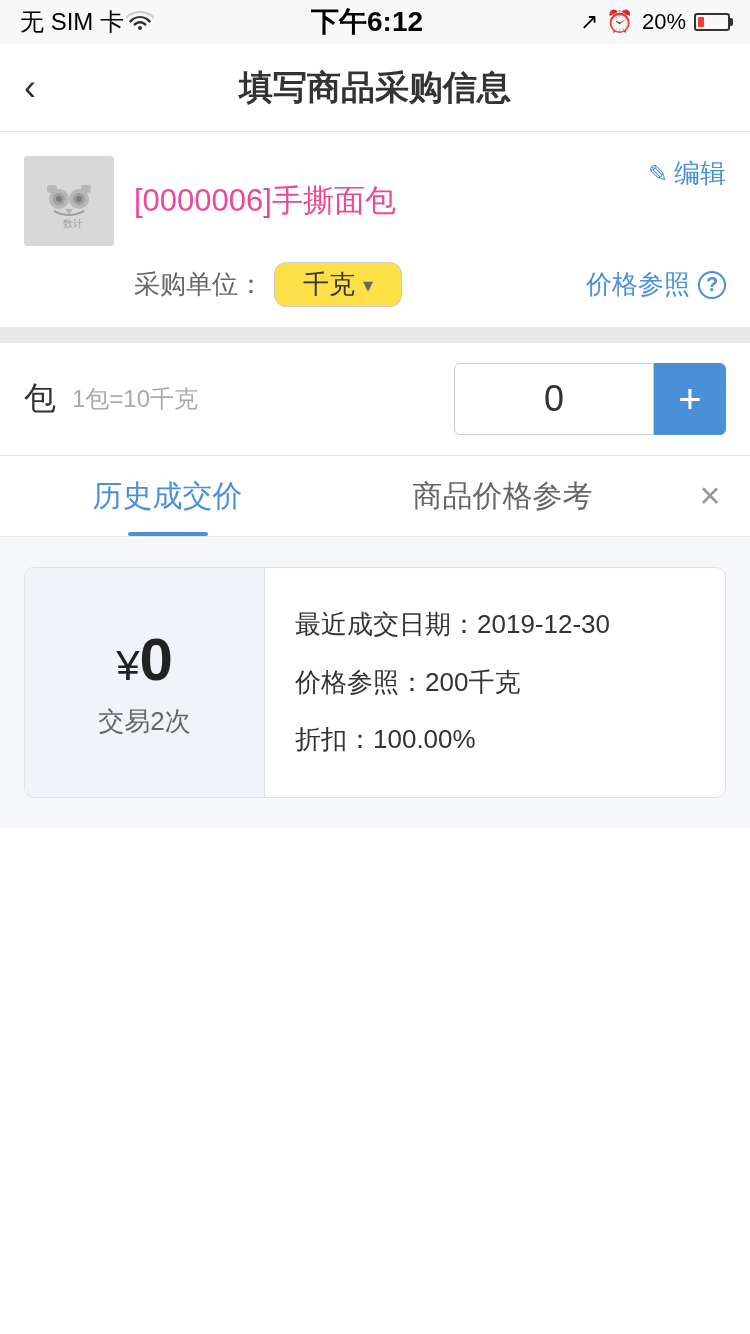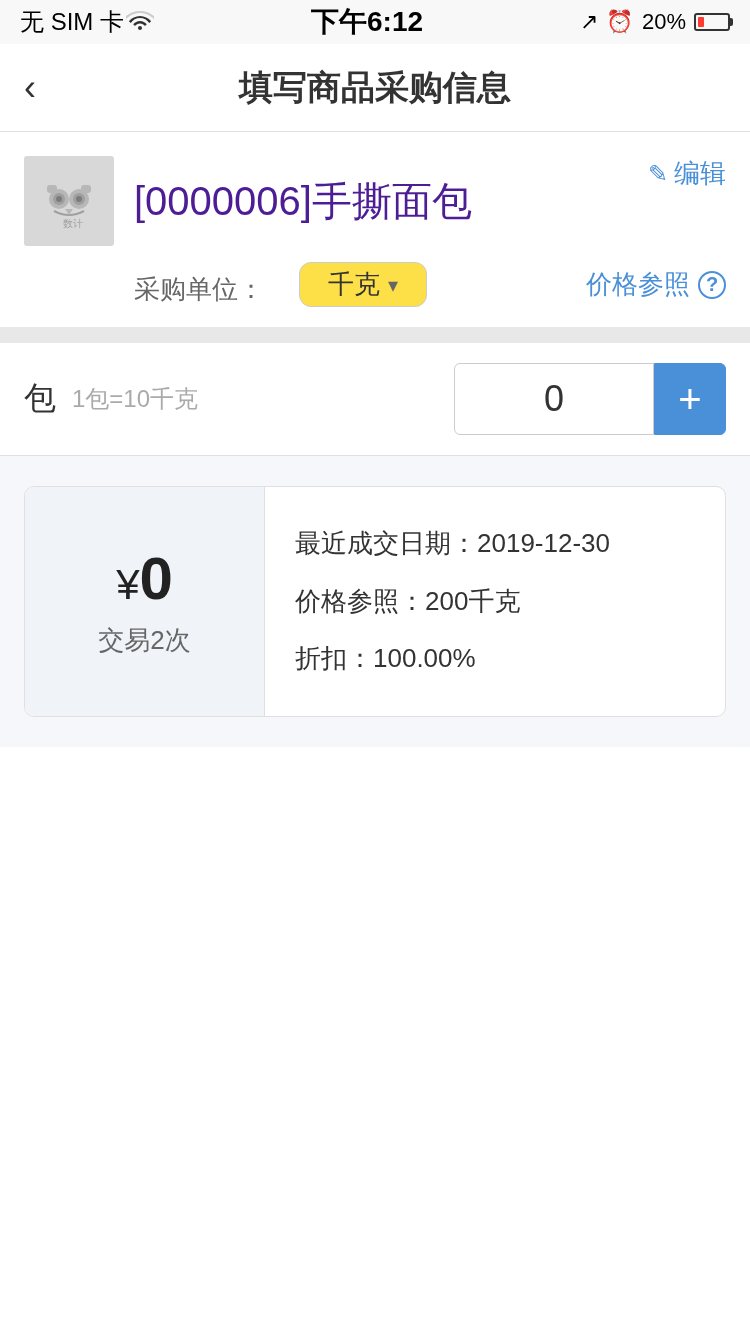--- a/index.html
+++ b/index.html
@@ -124,23 +124,23 @@
       align-items: center;
       justify-content: center;
       overflow: hidden;
     }
     .owl-icon {
       width: 60px;
       height: 60px;
       opacity: 0.7;
     }
     .product-name {
-      font-size: 40px;
+      font-size: 31px;
       font-weight: 500;
-      color: #4c1d95;
+      color: #ec4899;
       text-align: center;
     }
     .edit-btn {
       display: flex;
       align-items: center;
       gap: 6px;
       color: #4a90d9;
       font-size: 26px;
       cursor: pointer;
     }
@@ -414,21 +414,21 @@
       </div>
       <span class="product-name">[0000006]手撕面包</span>
     </div>
     <div class="edit-btn">
       <span class="edit-icon-small">✎</span>
       <span>编辑</span>
     </div>
   </div>
 
   <div class="product-unit-row">
-    <div style="display:flex;align-items:flex-end;gap:25px;">
+    <div style="display:flex;align-items:center;">
       <span class="unit-label">采购单位：</span>
       <div class="unit-select">
         <span>千克</span>
         <span class="unit-arrow">▾</span>
       </div>
     </div>
     <div class="price-ref-btn">
       <span>价格参照</span>
       <div class="help-circle">
         <span>?</span>
@@ -446,20 +446,32 @@
   </div>
   <div class="quantity-input-wrapper">
     <input class="quantity-input" type="text" value="0" style="">
     <div class="quantity-plus">
       <span>+</span>
     </div>
   </div>
 </div>
 
 <div class="tabs-section">
+  <div class="tabs-header">
+    <div class="tab-item active">
+      <span>历史成交价</span>
+      <div class="tab-underline"></div>
+    </div>
+    <div class="tab-item inactive">
+      <span>商品价格参考</span>
+    </div>
+    <div class="tab-close-btn">
+      <span>×</span>
+    </div>
+  </div>
 
   <div class="price-card-area">
     <div class="price-card">
       <div class="price-left-panel">
         <div class="price-amount">
           <span class="price-yen">¥</span><span>0</span>
         </div>
         <div class="price-trade-count">交易2次</div>
       </div>
       <div class="price-right-panel">

